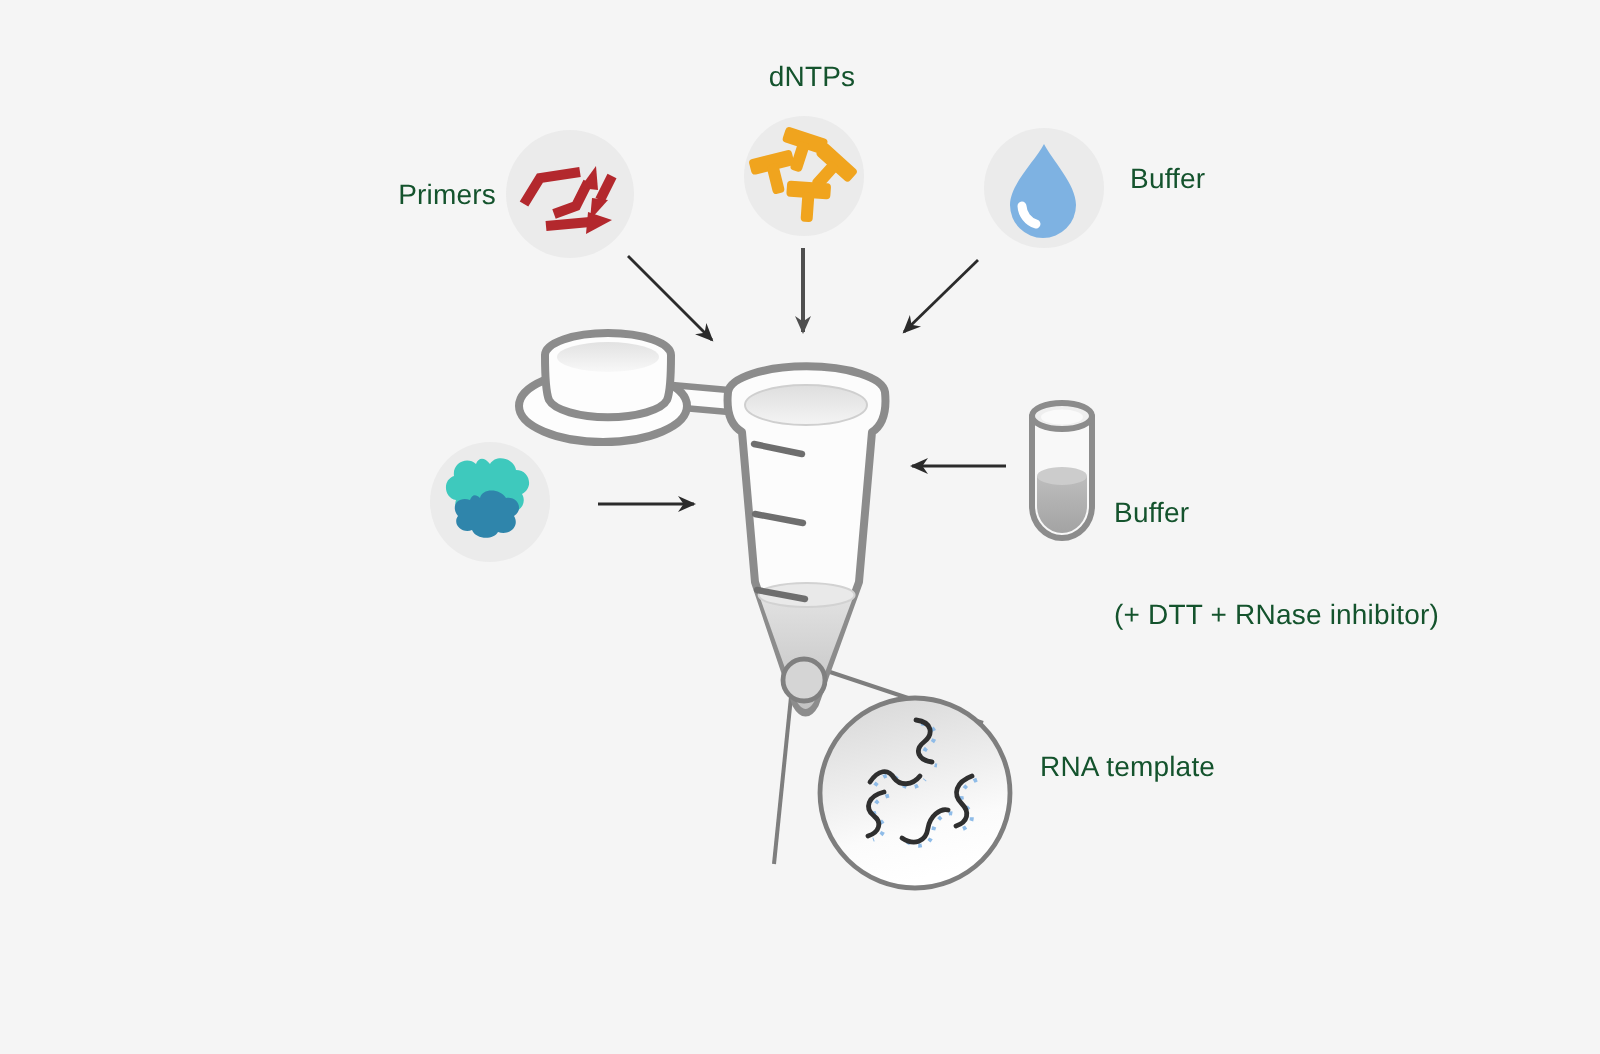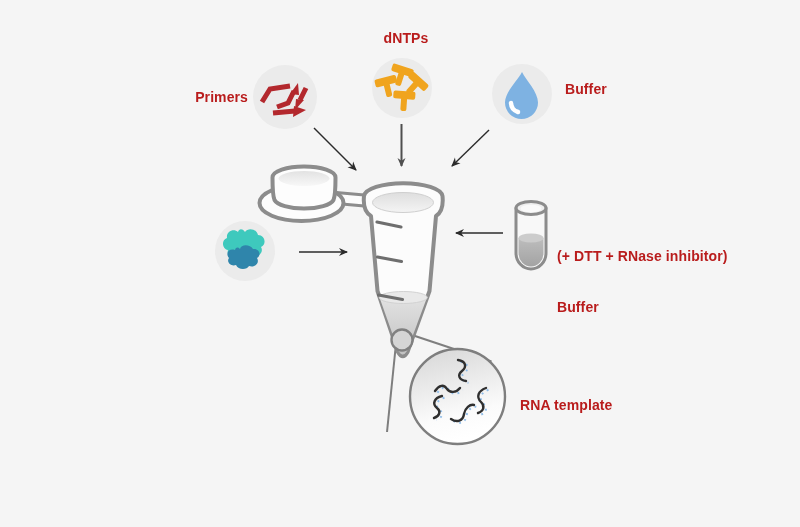--- a/index.html
+++ b/index.html
@@ -6,35 +6,35 @@
   .stage{
     position:relative;
     width:800px;height:527px;
     background:#f5f5f5;
     overflow:hidden;
     font-family:"Liberation Sans", sans-serif;
   }
   .stage svg{position:absolute;left:0;top:0;}
   .label{
     position:absolute;
-    font-weight:700;
+    font-weight:400;
     font-size:14px;
-    color:#b91c1c;
+    color:#14532d;
     letter-spacing:.1px;
     white-space:pre;
     line-height:17px;
   }
   .label.center{text-align:center;}
   .label.right{text-align:right;}
   #lbl-primers{top:89px;right:552px;text-align:center;}
   #lbl-dntps{top:30px;left:371px;width:70px;}
   #lbl-water{top:81px;left:565px;}
   #lbl-rt{top:236px;right:596px;font-size:13.5px;line-height:15px;}
   #lbl-buffer{top:214px;left:557px;}
-  #lbl-rna{top:397px;left:520px;}
+  #lbl-rna{top:375px;left:520px;}
 </style>
 </head>
 <body>
 
 <div class="stage">
 
   <svg width="800" height="527" viewBox="0 0 800 527">
     <defs>
       <marker id="mDark" markerUnits="userSpaceOnUse" markerWidth="10" markerHeight="10" refX="8" refY="5" orient="auto">
         <path d="M0,1 L9,5 L0,9 L2.8,5 Z" fill="#2b2b2b"></path>
@@ -169,18 +169,18 @@
         <path d="M451,419 C457,423 463,421 464,414 C465,408 470,404 474,405"></path>
         <path d="M486,388 C478,391 476,397 481,402 C485,406 484,411 478,413"></path>
       </g>
     </g>
   </svg>
 
   <div class="label right" id="lbl-primers">Primers</div>
   <div class="label center" id="lbl-dntps">dNTPs</div>
   <div class="label" id="lbl-water">Buffer</div>
   <div class="label" id="lbl-buffer">
+    <div>Buffer</div>
     <div>(+ DTT + RNase inhibitor)</div>
-    <div>Buffer</div>
   </div>
   <div class="label" id="lbl-rna">RNA template</div>
 
 </div>
 
 </body></html>

